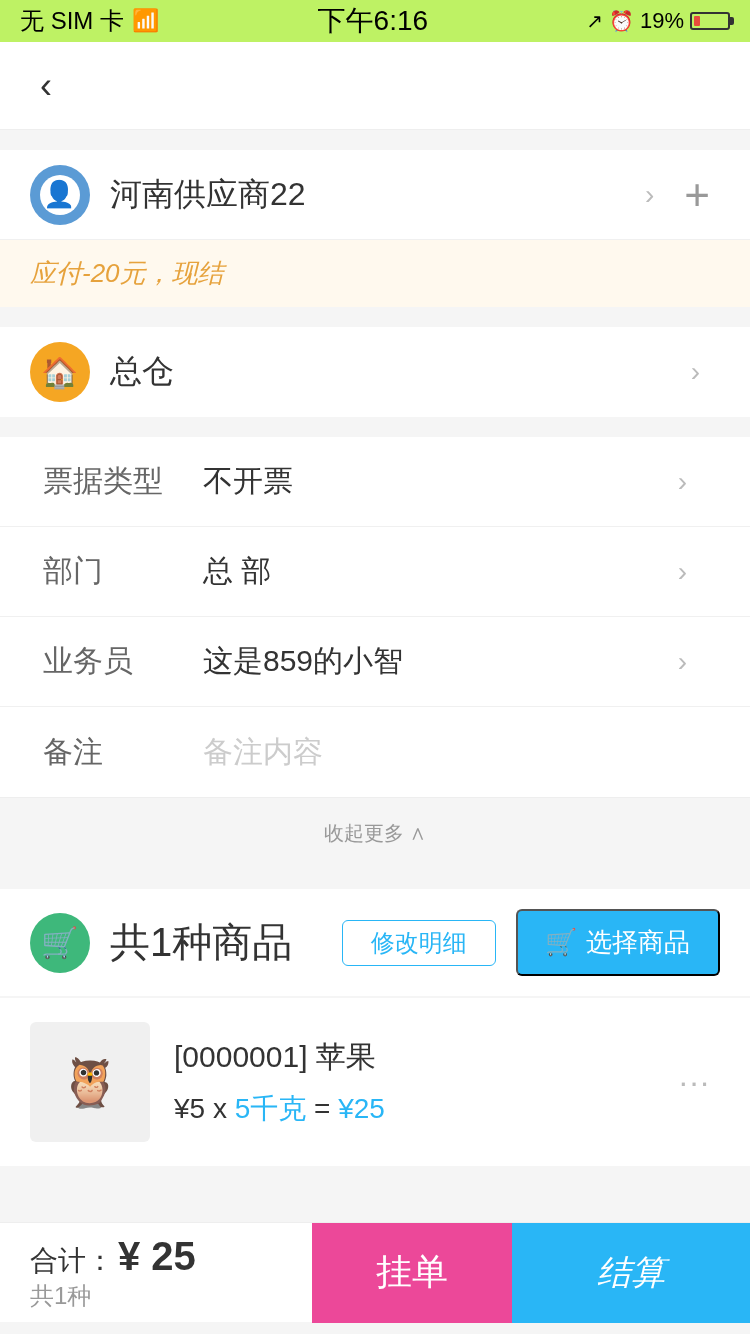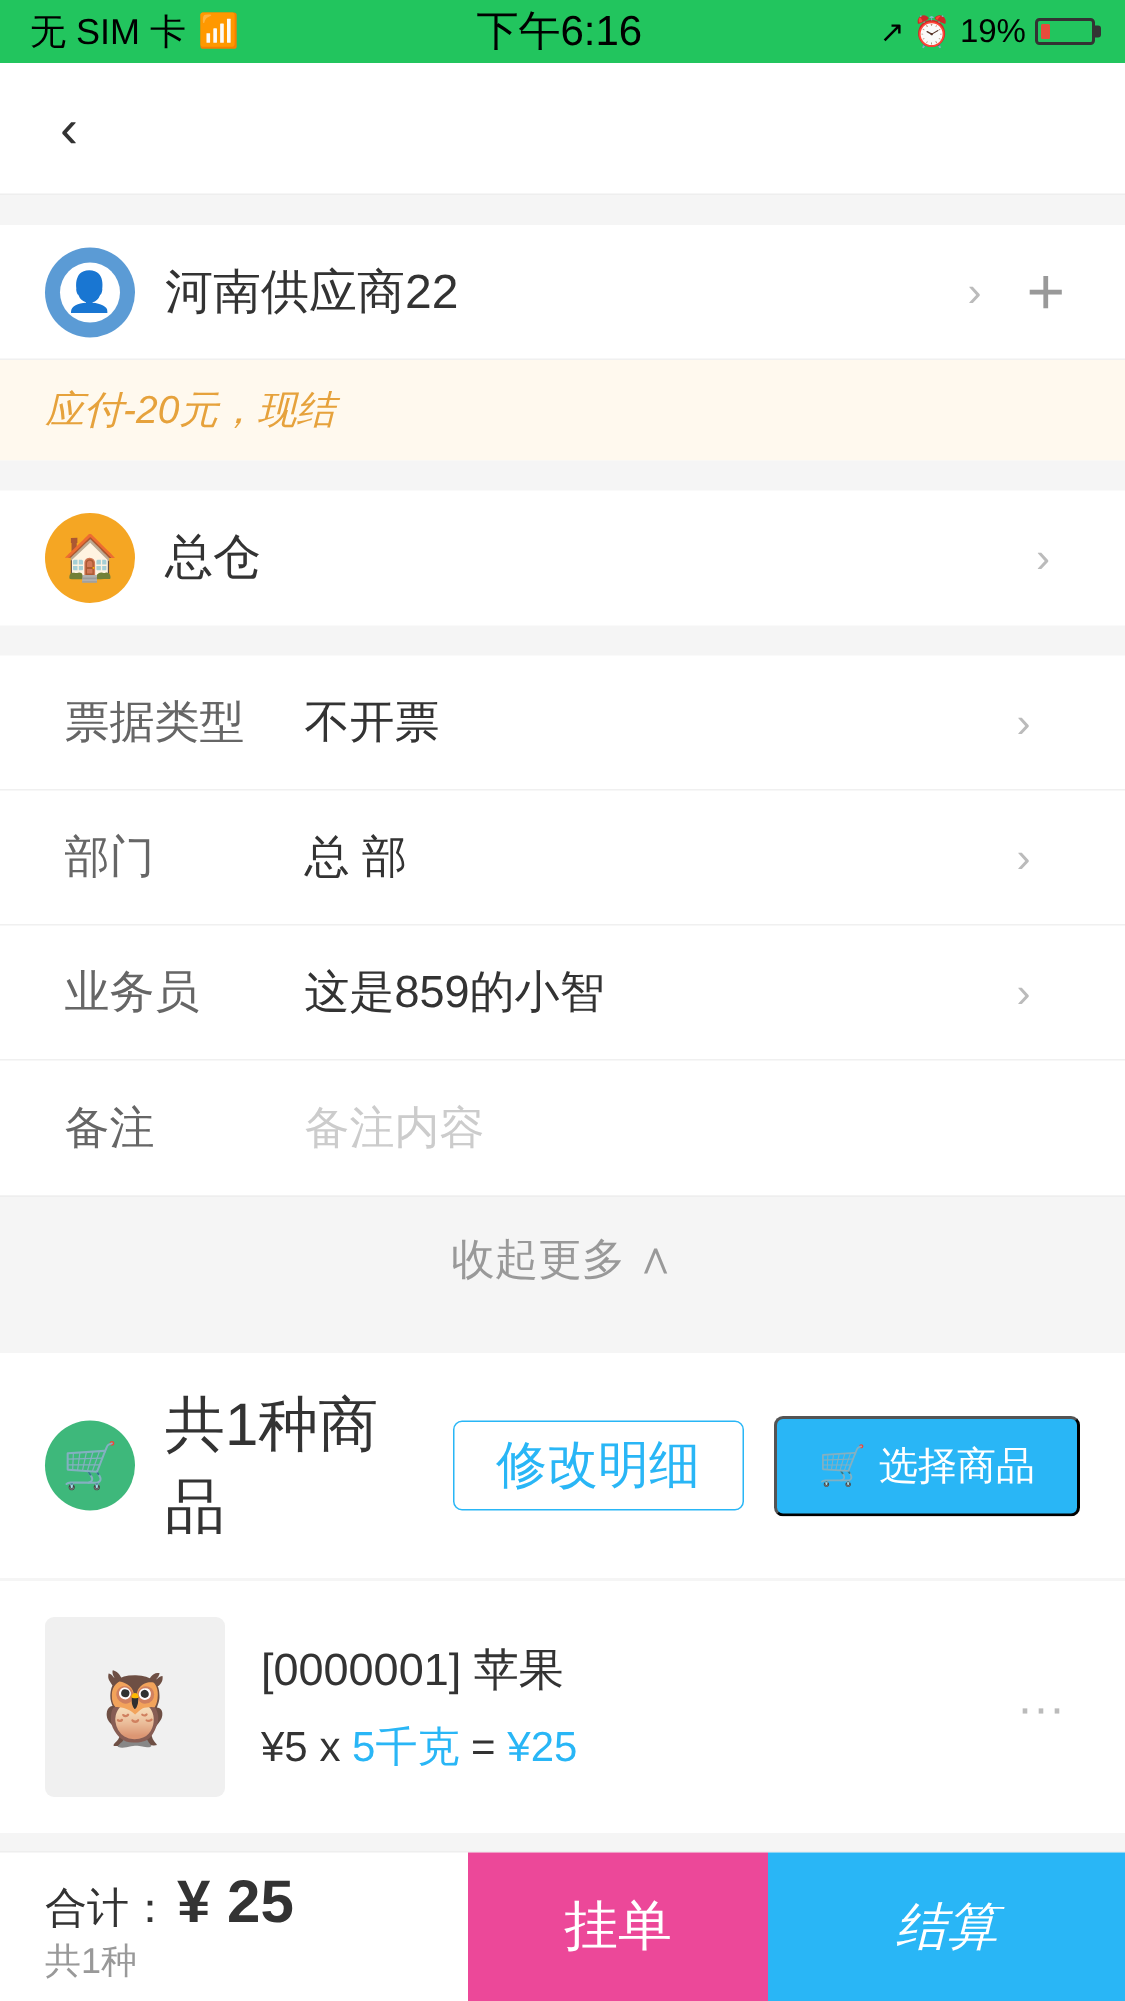--- a/index.html
+++ b/index.html
@@ -10,21 +10,21 @@
       font-family: -apple-system, "PingFang SC", "Helvetica Neue", Arial, sans-serif;
       background: #f5f5f5;
       font-size: 28px;
       color: #333;
     }
 
     
     .status-bar {
       width: 750px;
       height: 42px;
-      background: #22c55e;
+      background: #bef264;
       display: flex;
       align-items: center;
       justify-content: space-between;
       padding: 0 20px;
       font-size: 24px;
       color: #000;
     }
     .status-left { display: flex; align-items: center; gap: 8px; }
     .status-center { font-size: 28px; font-weight: 500; }
     .status-right { display: flex; align-items: center; gap: 6px; font-size: 22px; }
@@ -191,21 +191,21 @@
       font-size: 30px;
       color: #ccc;
       padding-left: 20px;
     }
 
     
     .collapse-btn {
       background: #f5f5f5;
       text-align: center;
       padding: 22px 0;
-      font-size: 29px;
+      font-size: 20px;
       color: #999;
       cursor: pointer;
       border-top: 1px solid #eee;
     }
 
     
     .products-header {
       background: #fff;
       display: flex;
       align-items: center;
@@ -222,21 +222,21 @@
       align-items: center;
       justify-content: center;
       flex-shrink: 0;
     }
     .products-count { flex: 1; font-size: 40px; color: #333; }
     .btn-outline {
       border: 1.5px solid #29b6f6;
       color: #29b6f6;
       background: #fff;
       padding: 6px 28px;
-      font-size: 34px;
+      font-size: 24px;
       border-radius: 6px;
       cursor: pointer;
     }
     .btn-primary {
       background: #29b6f6;
       color: #fff;
       padding: 14px 28px;
       font-size: 26px;
       border-radius: 6px;
       cursor: pointer;
@@ -272,21 +272,21 @@
     .product-more {
       font-size: 32px;
       color: #bbb;
       cursor: pointer;
       padding: 10px;
     }
 
     
     .bottom-bar {
       position: fixed;
-      bottom: 0;
+      bottom: 12px;
       width: 750px;
       height: 100px;
       display: flex;
       align-items: center;
       background: #fff;
       border-top: 1px solid #eee;
     }
     .total-area {
       flex: 1;
       padding: 0 30px;

